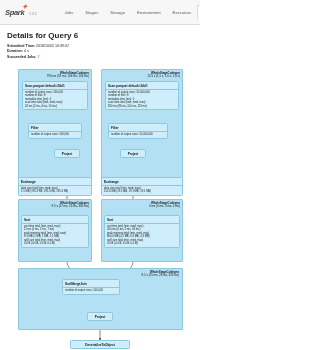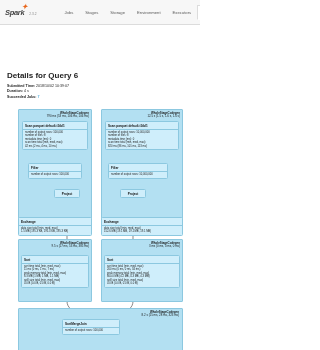--- a/index.html
+++ b/index.html
@@ -66,21 +66,20 @@
     padding: 4px 5px;
   }
 
   
   .page-head { padding: 6px 7px 0 7px; }
   .page-title {
     font-size: 8px;
     font-weight: bold;
     color: #222;
     margin-bottom: 4px;
-    margin-top: 40px;
   }
   .meta-line {
     font-size: 3.6px;
     color: #222;
     line-height: 1.5;
     white-space: nowrap;
   }
   .meta-label { font-weight: bold; }
   .meta-link { color: #0088cc; }
 

